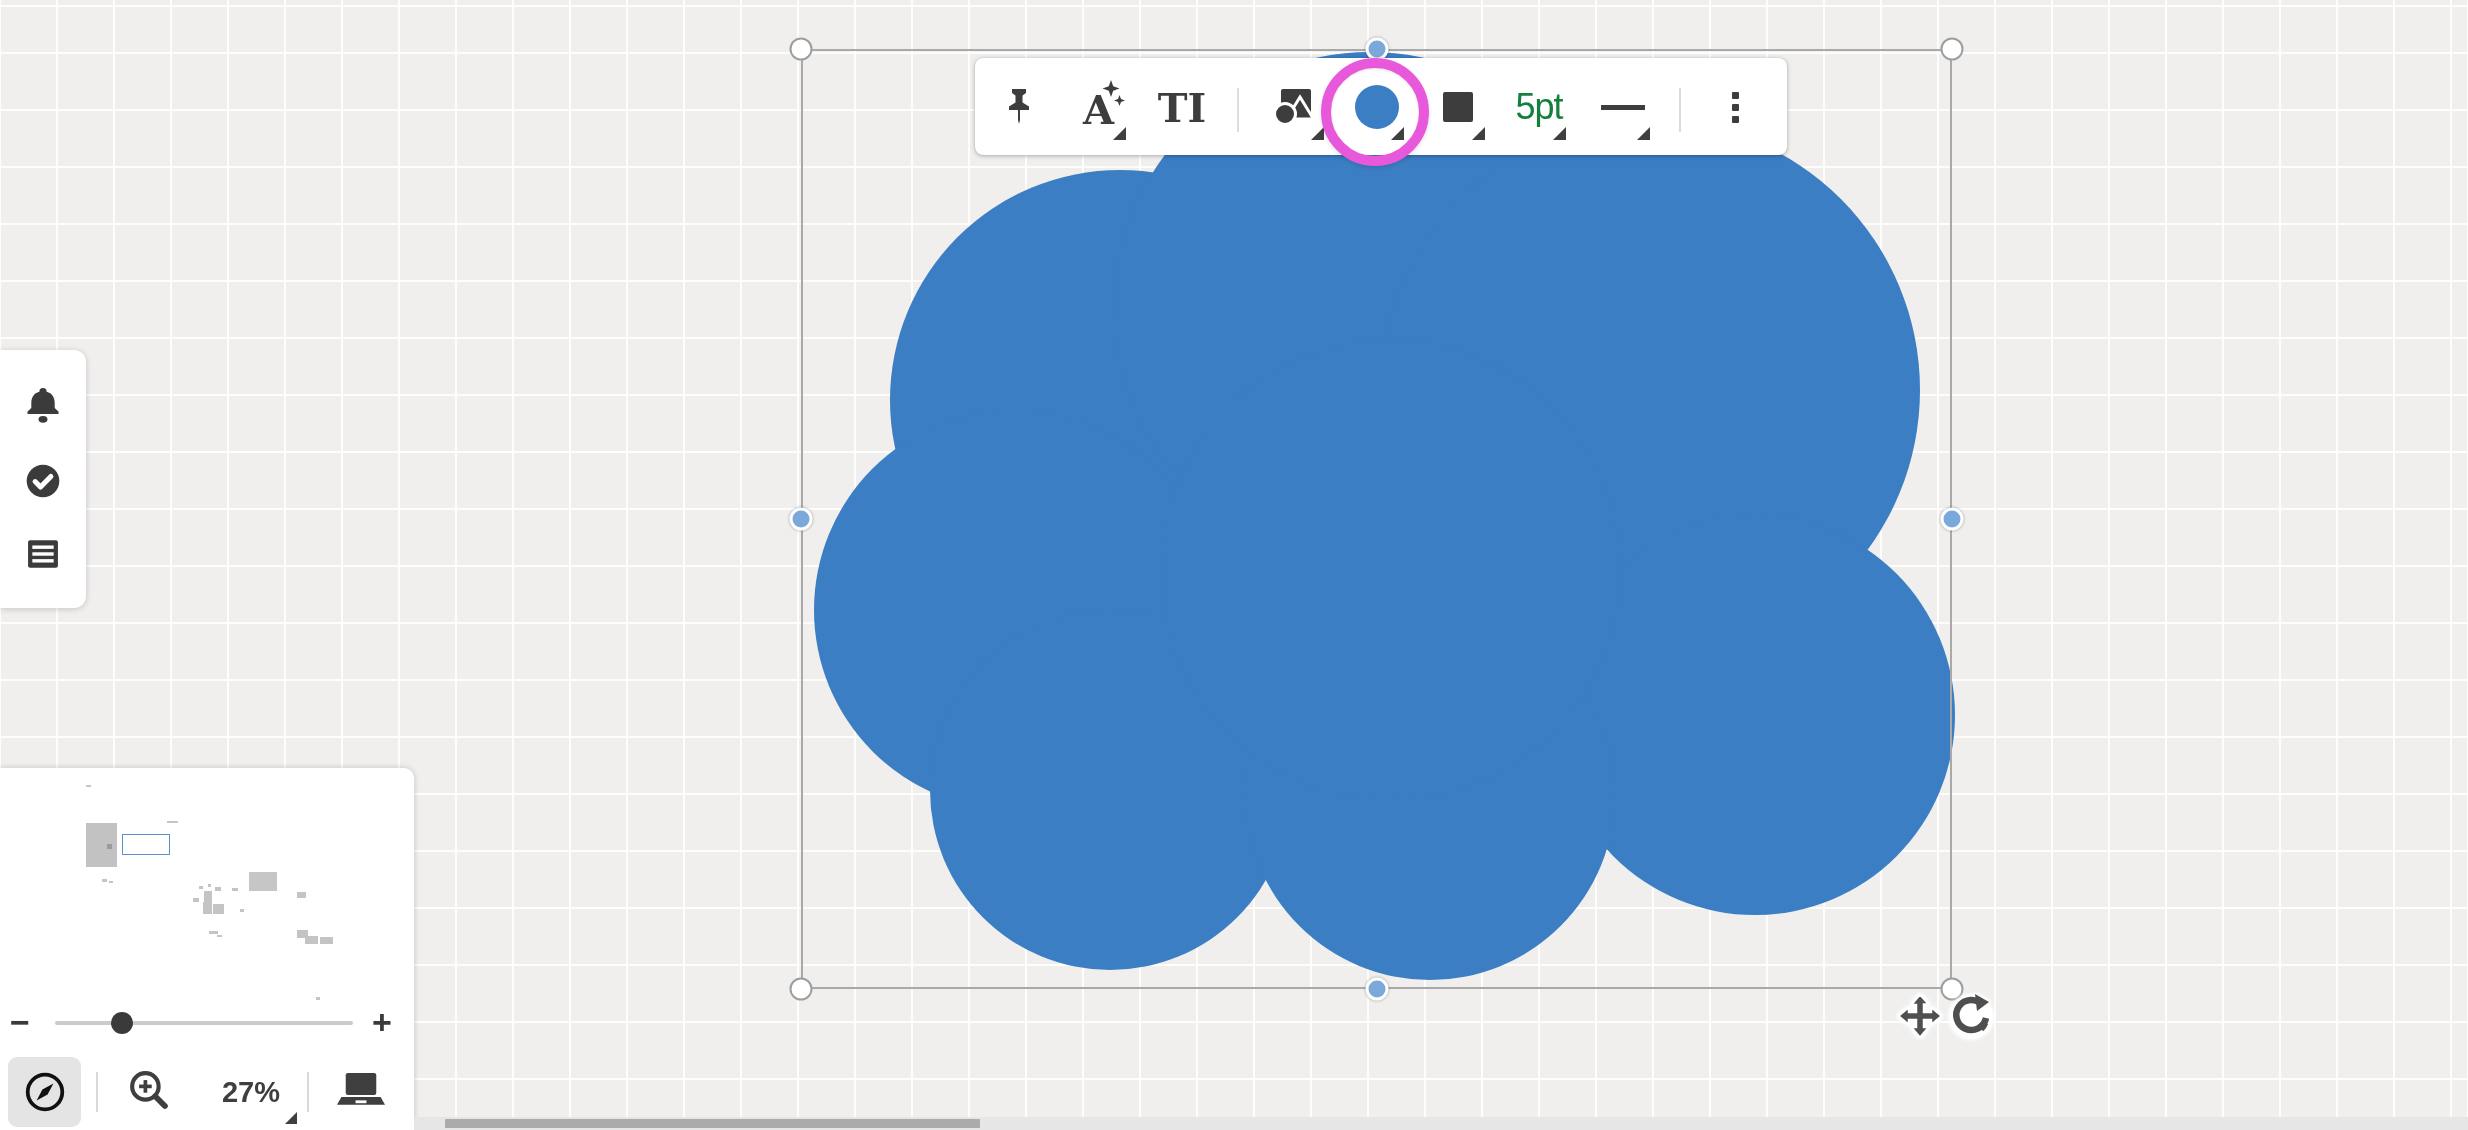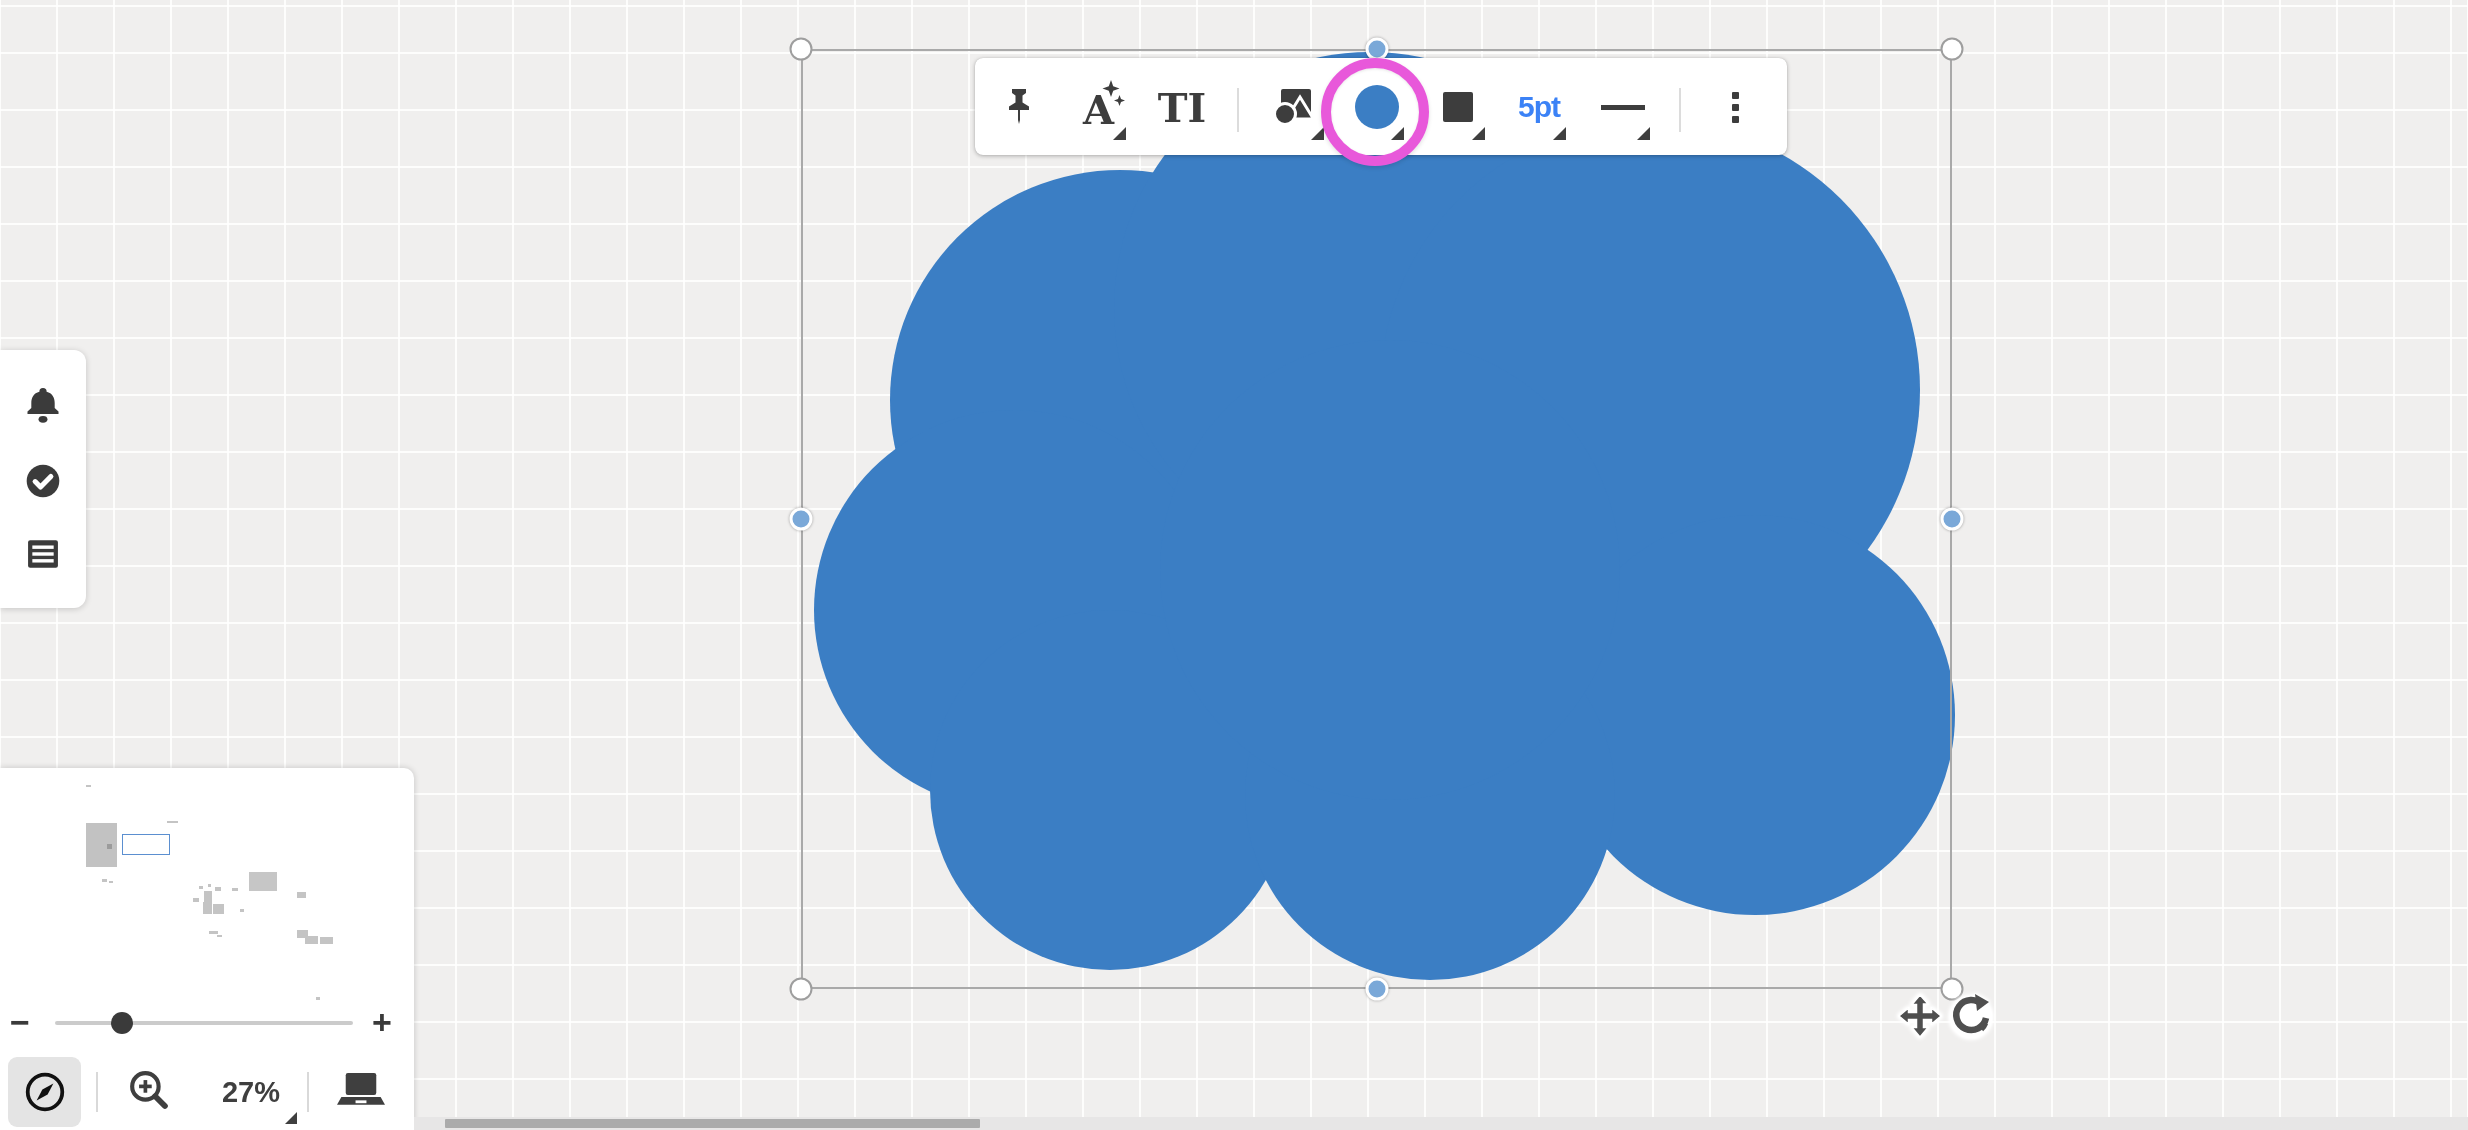--- a/index.html
+++ b/index.html
@@ -48,21 +48,21 @@
     background:none; border:none; cursor:pointer; color:#3d3d3d;
   }
   .tb-divider { position:absolute; top:30px; width:2px; height:44px; background:#dcdcdc; }
   .corner-tri {
     position:absolute; right:3px; bottom:2px; width:0; height:0;
     border-left:13px solid transparent; border-bottom:13px solid #3f3f3f;
   }
   .serif-glyph { font-family:"DejaVu Serif", serif; font-weight:bold; color:#3d3d3d; }
   .fill-swatch { width:44px; height:44px; border-radius:50%; }
   .line-swatch { width:30px; height:30px; border-radius:2px; }
-  .weight-label { font-size:30px; font-weight:bold; color:#3b82f6; letter-spacing:-1px; }
+  .weight-label { font-size:36px; font-weight:normal; color:#15803d; letter-spacing:-1px; }
   .line-style-bar { width:44px; height:5px; background:#3d3d3d; }
   .kebab { display:flex; flex-direction:column; gap:5px; }
   .kebab i { width:7px; height:7px; background:#3d3d3d; border-radius:1px; }
 
   
   .highlight-ring {
     position:absolute; left:1321px; top:58px; width:108px; height:108px;
     border:10px solid #e858da; border-radius:50%;
     box-shadow:0 2px 4px rgba(0,0,0,.12), inset 0 1px 3px rgba(0,0,0,.1);
     pointer-events:none;

